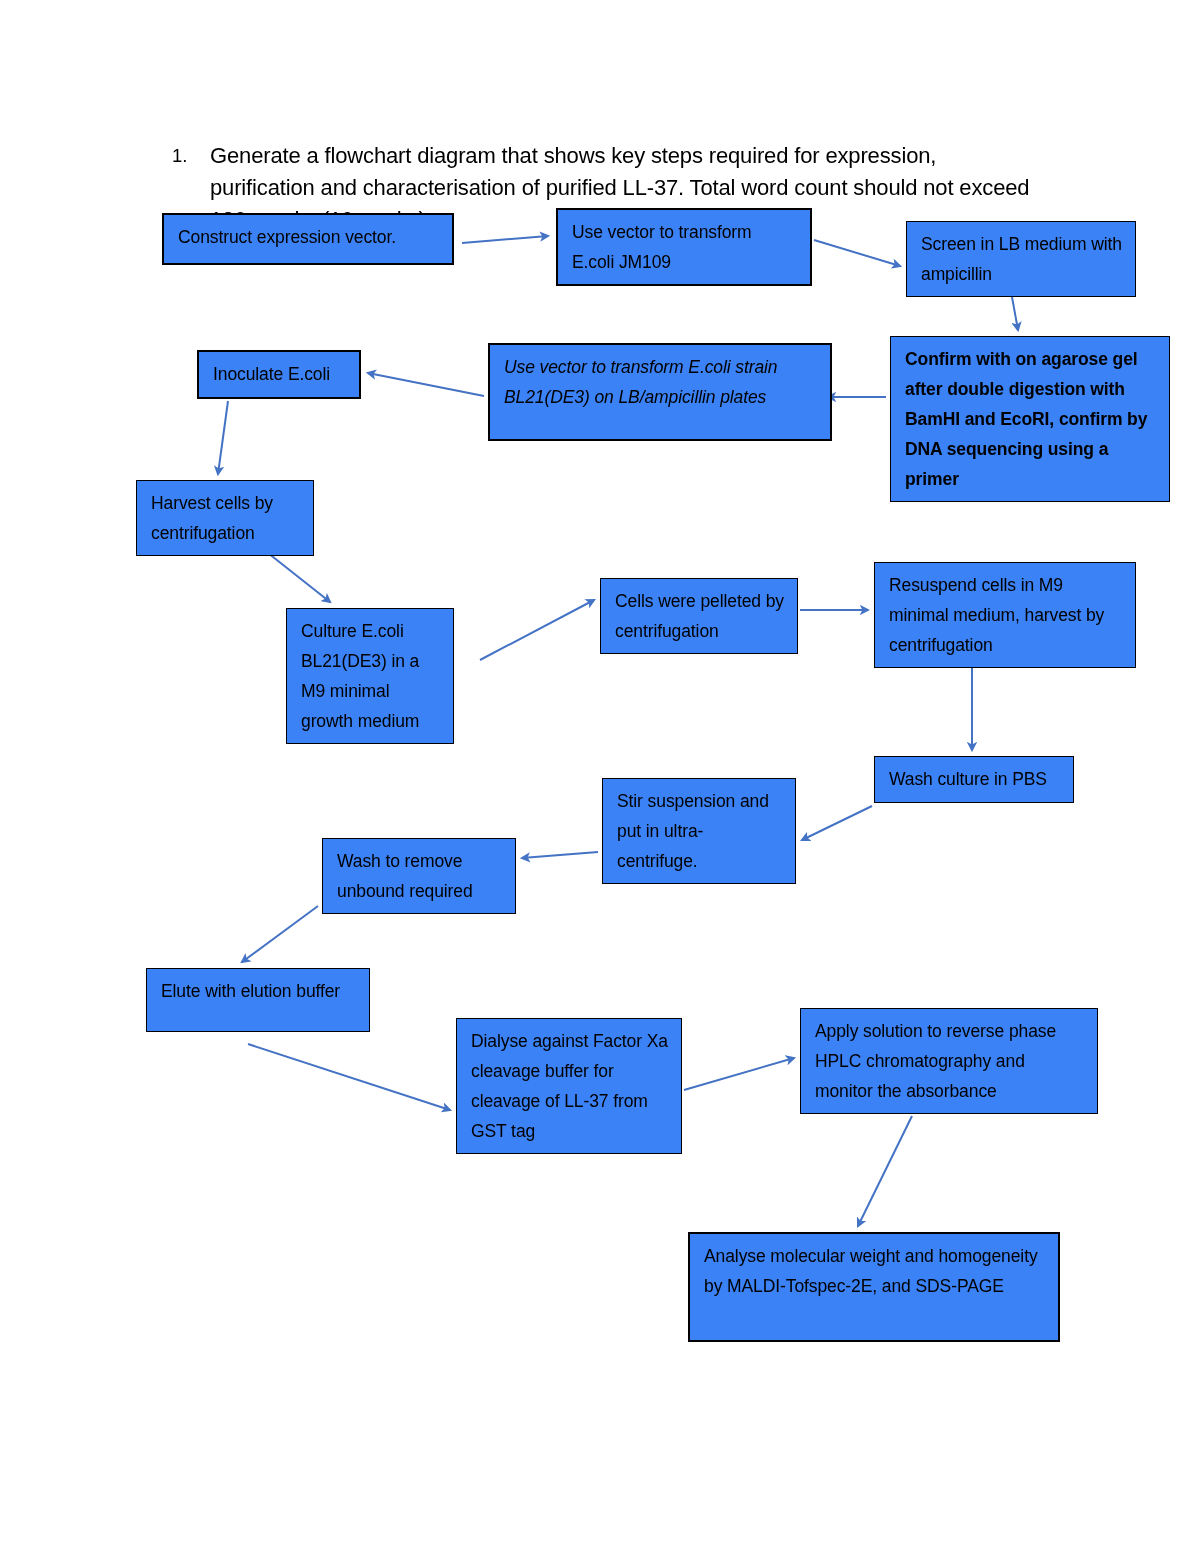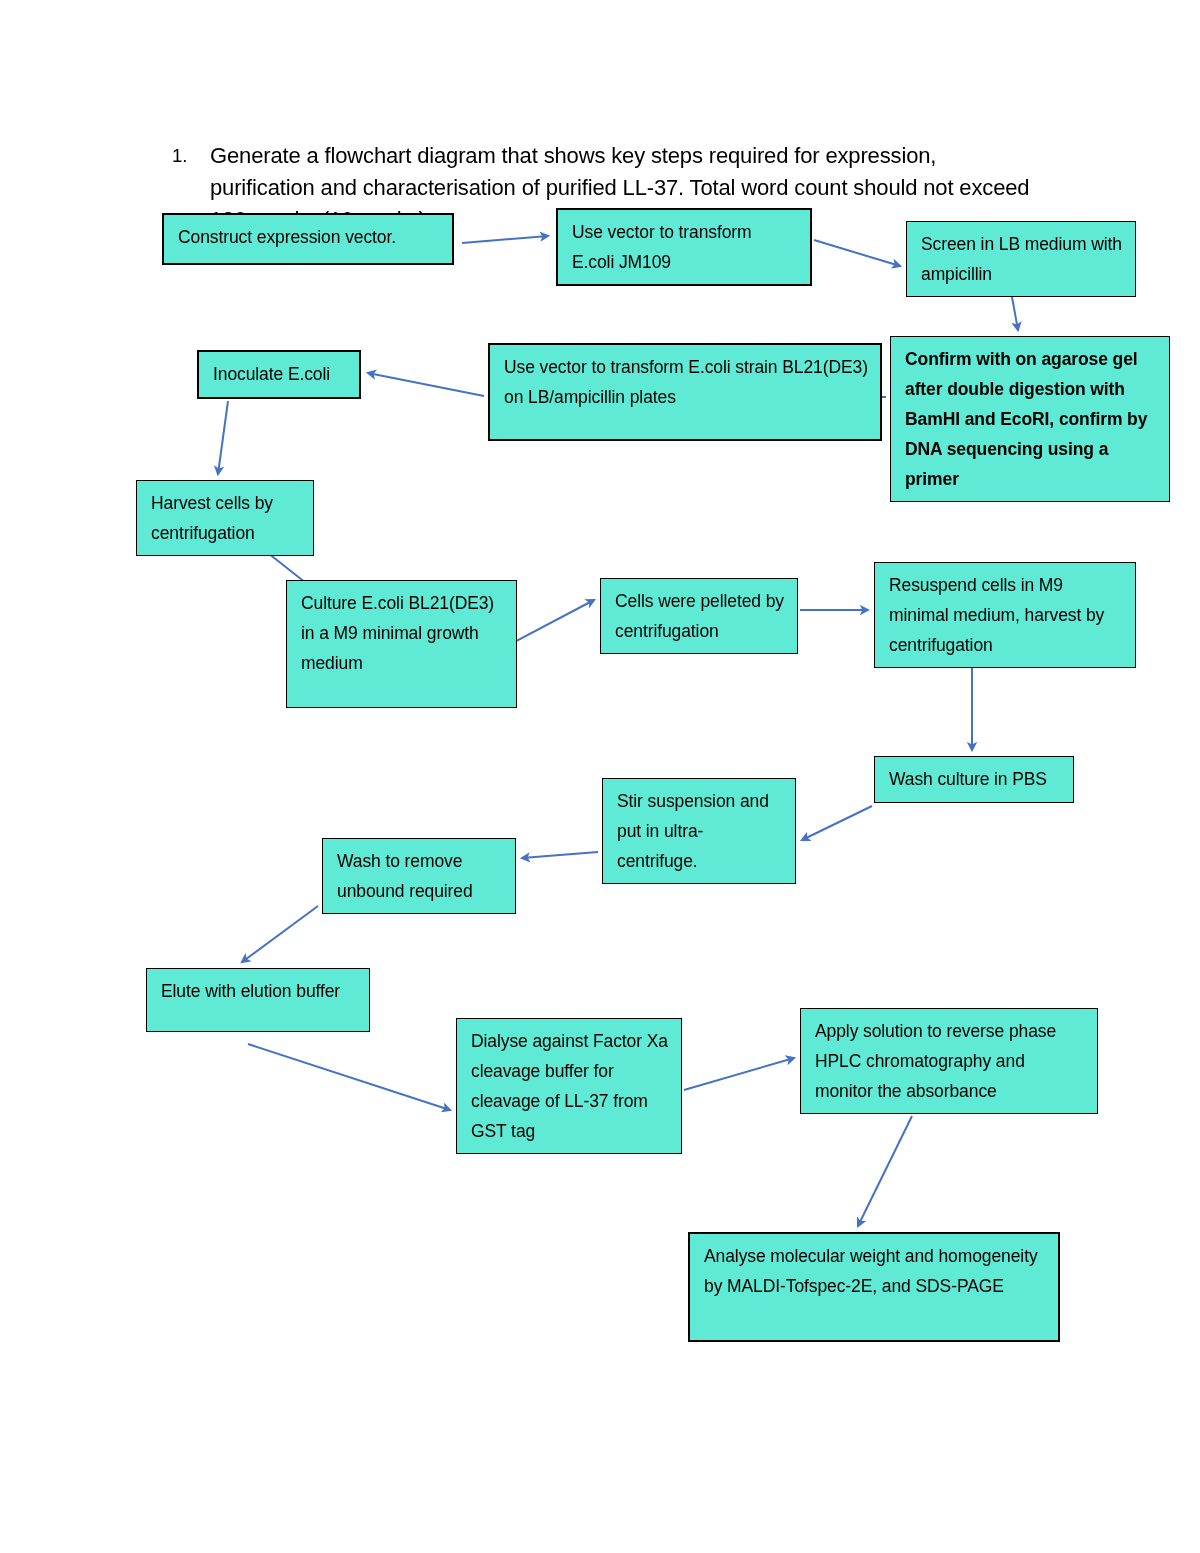--- a/index.html
+++ b/index.html
@@ -40,21 +40,21 @@
     top: 0px;
     width: 820px;
     font-size: 22px;
     line-height: 32px;
     letter-spacing: -0.15px;
   }
   
   .node {
     position: absolute;
     box-sizing: border-box;
-    background: #5eead4;
+    background: #3b82f6;
     border: 1.6px solid #000000;
     font-size: 17.5px;
     line-height: 30px;
     letter-spacing: -0.1px;
     padding: 7px 12px 7px 14px;
     z-index: 3;
   }
   .node.thick {
     border-width: 2.6px;
   }
@@ -103,24 +103,24 @@
         <path d="M684,1090 L794,1058" stroke="#4472C4" stroke-width="2" fill="none" marker-end="url(#arrowhead)"></path>
         <path d="M912,1116 L858,1226" stroke="#4472C4" stroke-width="2" fill="none" marker-end="url(#arrowhead)"></path>
       </g>
   </svg>
 
   <div id="node-layer">
       <div class="node thick" style="left: 162px; top: 213px; width: 292px; min-height: 52px;">Construct expression vector.</div>
       <div class="node thick" style="left: 556px; top: 208px; width: 256px; min-height: 74px;">Use vector to transform E.coli JM109</div>
       <div class="node" style="left: 906px; top: 221px; width: 230px; min-height: 74px;">Screen in LB medium with ampicillin</div>
       <div class="node" style="left: 890px; top: 336px; width: 280px; min-height: 161px; font-weight: bold;">Confirm with on agarose gel after double digestion with BamHI and EcoRI, confirm by DNA sequencing using a primer</div>
-      <div class="node thick" style="left: 488px; top: 343px; width: 394px; min-height: 98px;">Use vector to transform E.coli strain BL21(DE3) on LB/ampicillin plates</div>
+      <div class="node thick" style="left: 488px; top: 343px; width: 344px; min-height: 98px; font-style: italic;">Use vector to transform E.coli strain BL21(DE3) on LB/ampicillin plates</div>
       <div class="node thick" style="left: 197px; top: 350px; width: 164px; min-height: 49px;">Inoculate E.coli</div>
       <div class="node" style="left: 136px; top: 480px; width: 178px; min-height: 71px;">Harvest cells by centrifugation</div>
-      <div class="node" style="left: 286px; top: 580px; width: 231px; min-height: 128px;">Culture E.coli BL21(DE3) in a M9 minimal growth medium</div>
+      <div class="node" style="left: 286px; top: 608px; width: 168px; min-height: 128px;">Culture E.coli BL21(DE3) in a M9 minimal growth medium</div>
       <div class="node" style="left: 600px; top: 578px; width: 198px; min-height: 65px;">Cells were pelleted by centrifugation</div>
       <div class="node" style="left: 874px; top: 562px; width: 262px; min-height: 97px;">Resuspend cells in M9 minimal medium, harvest by centrifugation</div>
       <div class="node" style="left: 874px; top: 756px; width: 200px; min-height: 47px;">Wash culture in PBS</div>
       <div class="node" style="left: 602px; top: 778px; width: 194px; min-height: 98px;">Stir suspension and put in ultra-centrifuge.</div>
       <div class="node" style="left: 322px; top: 838px; width: 194px; min-height: 71px;">Wash to remove unbound required</div>
       <div class="node" style="left: 146px; top: 968px; width: 224px; min-height: 64px;">Elute with elution buffer</div>
       <div class="node" style="left: 456px; top: 1018px; width: 226px; min-height: 128px;">Dialyse against Factor Xa cleavage buffer for cleavage of LL-37 from GST tag</div>
       <div class="node" style="left: 800px; top: 1008px; width: 298px; min-height: 106px;">Apply solution to reverse phase HPLC chromatography and monitor the absorbance</div>
       <div class="node thick" style="left: 688px; top: 1232px; width: 372px; min-height: 110px;">Analyse molecular weight and homogeneity by MALDI-Tofspec-2E, and SDS-PAGE</div>
     </div>

